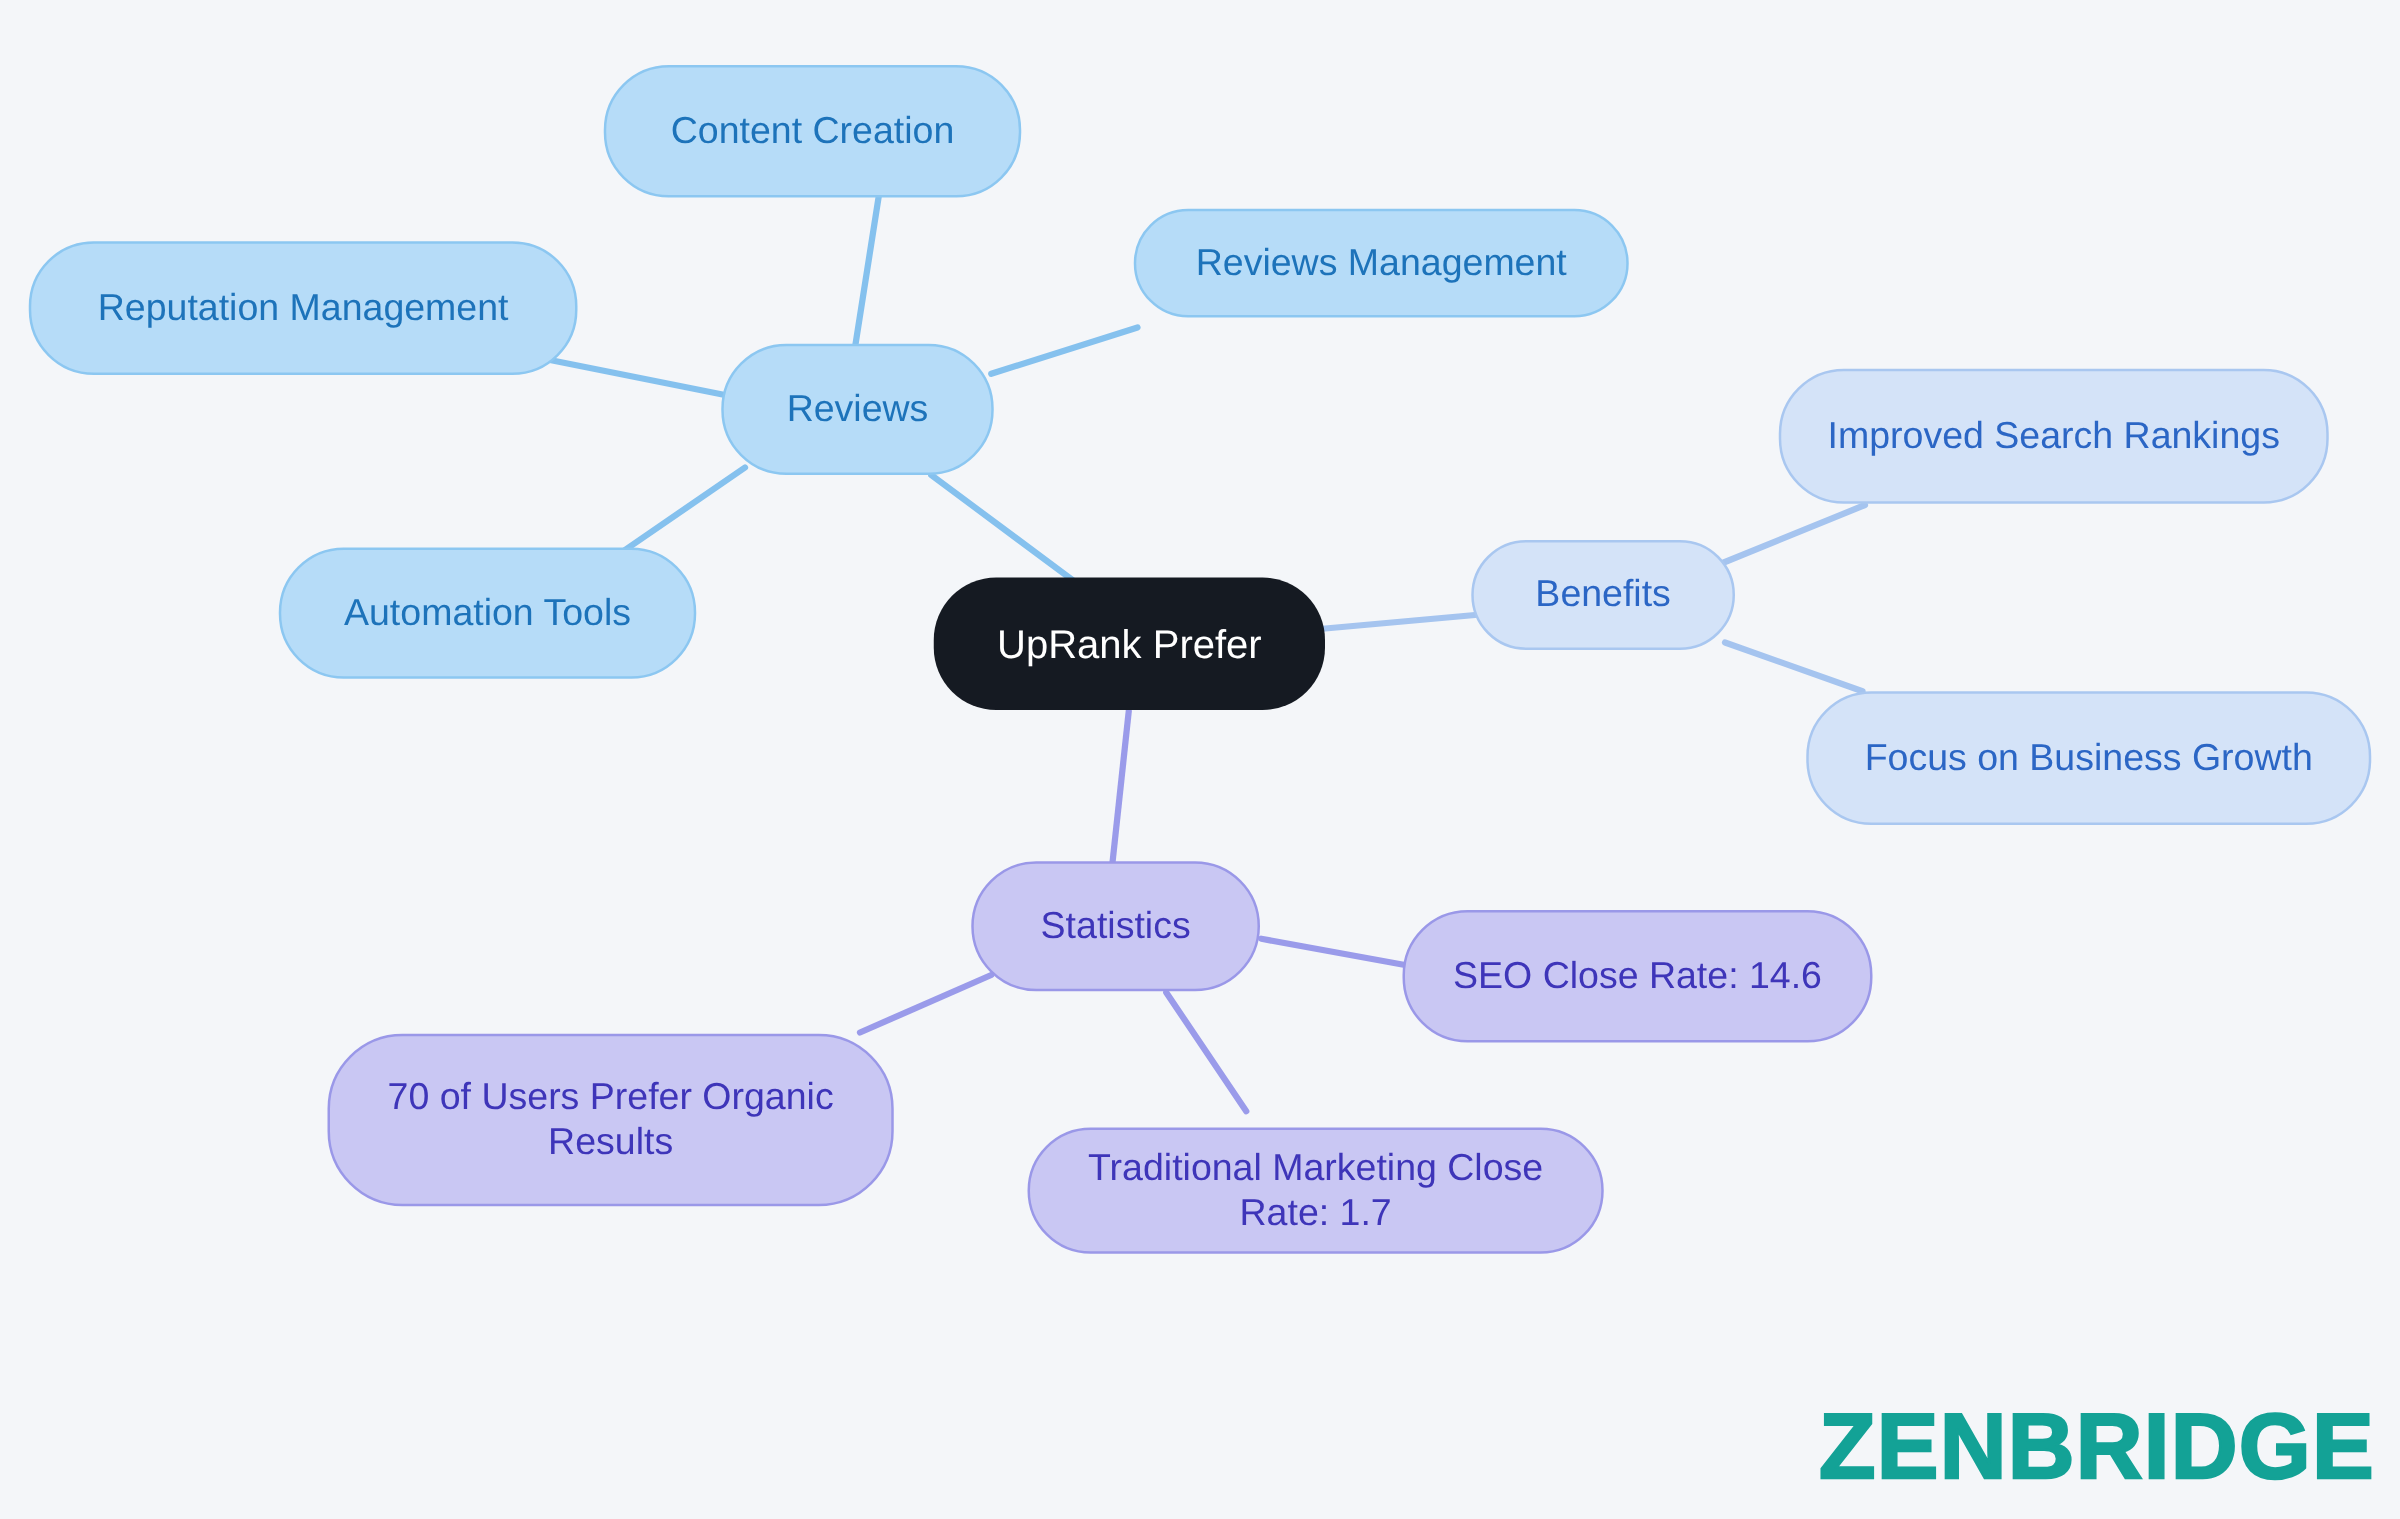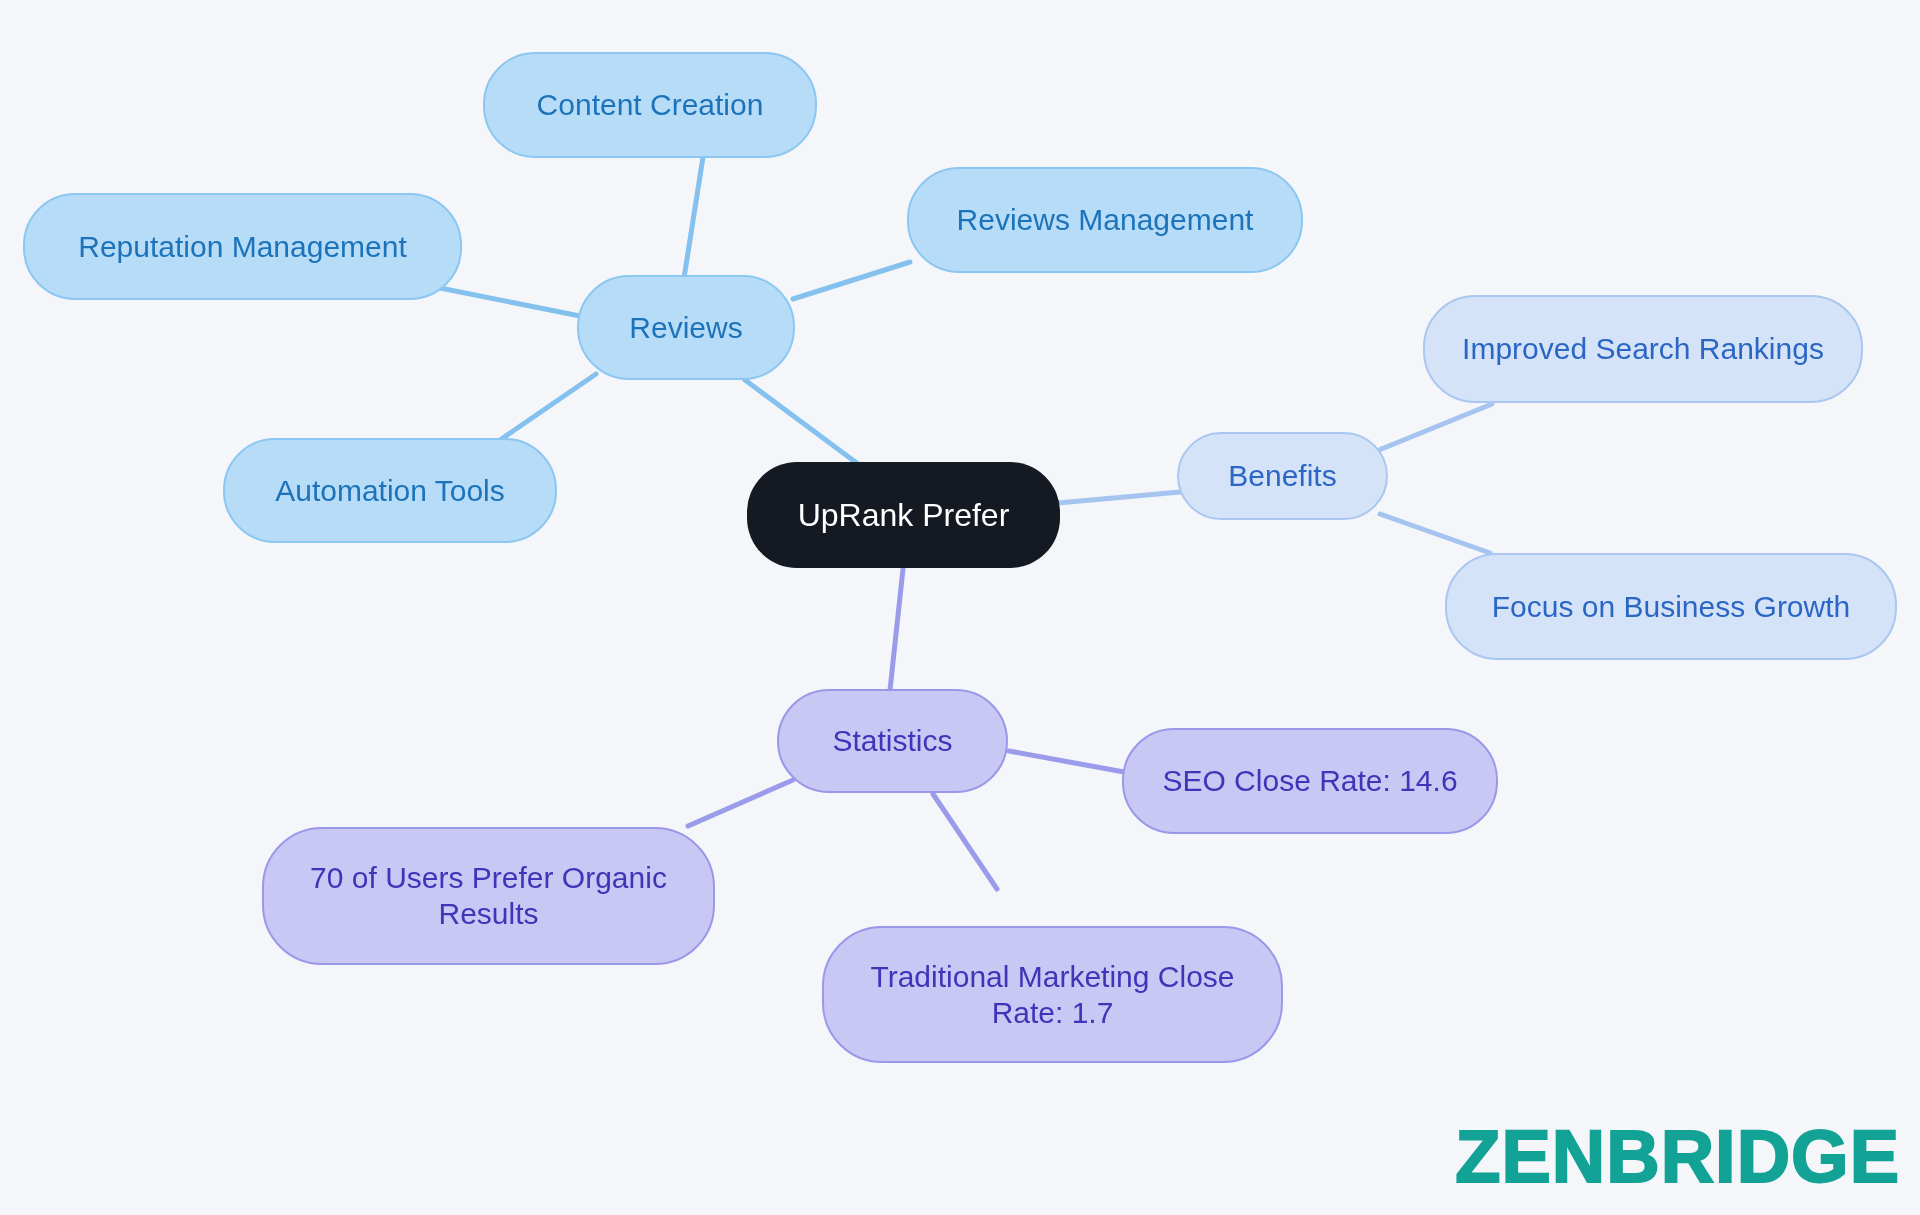--- a/index.html
+++ b/index.html
@@ -32,31 +32,31 @@
   }
   .node.features{background:var(--features-fill);border-color:var(--features-border);color:var(--features-text);}
   .node.benefits{background:var(--benefits-fill);border-color:var(--benefits-border);color:var(--benefits-text);}
   .node.statistics{background:var(--statistics-fill);border-color:var(--statistics-border);color:var(--statistics-text);}
   .node.center{
     background:var(--center-fill);border:none;color:var(--center-text);
     border-radius:50px;font-size:32px;
   }
   .n-content-creation{left:483px;top:52px;width:334px;height:106px;}
   .n-reputation-management{left:23px;top:193px;width:439px;height:107px;}
-  .n-reviews-management{left:907px;top:167px;width:396px;height:106px;}
+  .n-reviews-management{left:907px;top:167px;width:396px;height:87px;}
   .n-features{left:577px;top:275px;width:218px;height:105px;}
   .n-automation-tools{left:223px;top:438px;width:334px;height:105px;}
   .n-center{left:747px;top:462px;width:313px;height:106px;}
   .n-benefits{left:1177px;top:432px;width:211px;height:88px;}
   .n-improved-search-rankings{left:1423px;top:295px;width:440px;height:108px;}
   .n-focus-on-business-growth{left:1445px;top:553px;width:452px;height:107px;}
   .n-statistics{left:777px;top:689px;width:231px;height:104px;}
   .n-seo-close-rate{left:1122px;top:728px;width:376px;height:106px;}
   .n-users-prefer-organic{left:262px;top:827px;width:453px;height:138px;border-radius:60px;}
-  .n-traditional-close-rate{left:822px;top:926px;width:461px;height:137px;border-radius:60px;}
+  .n-traditional-close-rate{left:822px;top:902px;width:461px;height:101px;border-radius:60px;}
   .logo{
     position:absolute;top:1114px;right:20px;
     color:var(--logo-color);
     font-size:74px;font-weight:bold;letter-spacing:1px;
     -webkit-text-stroke:2px var(--logo-color);
   }
 </style>
 </head>
 <body>
 

